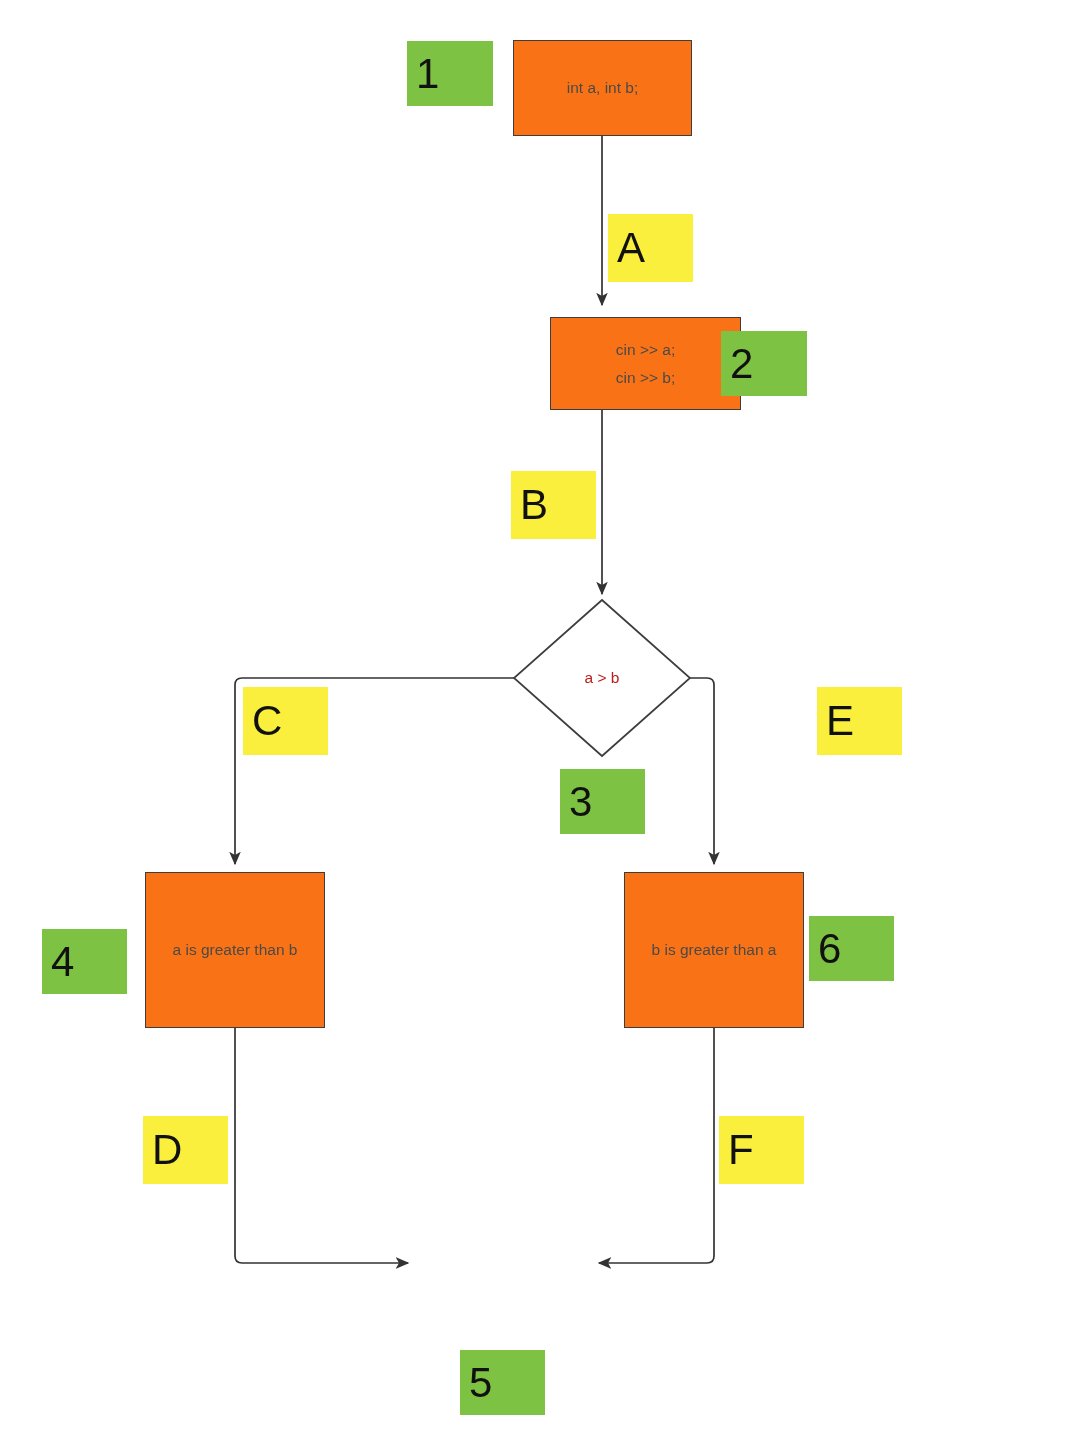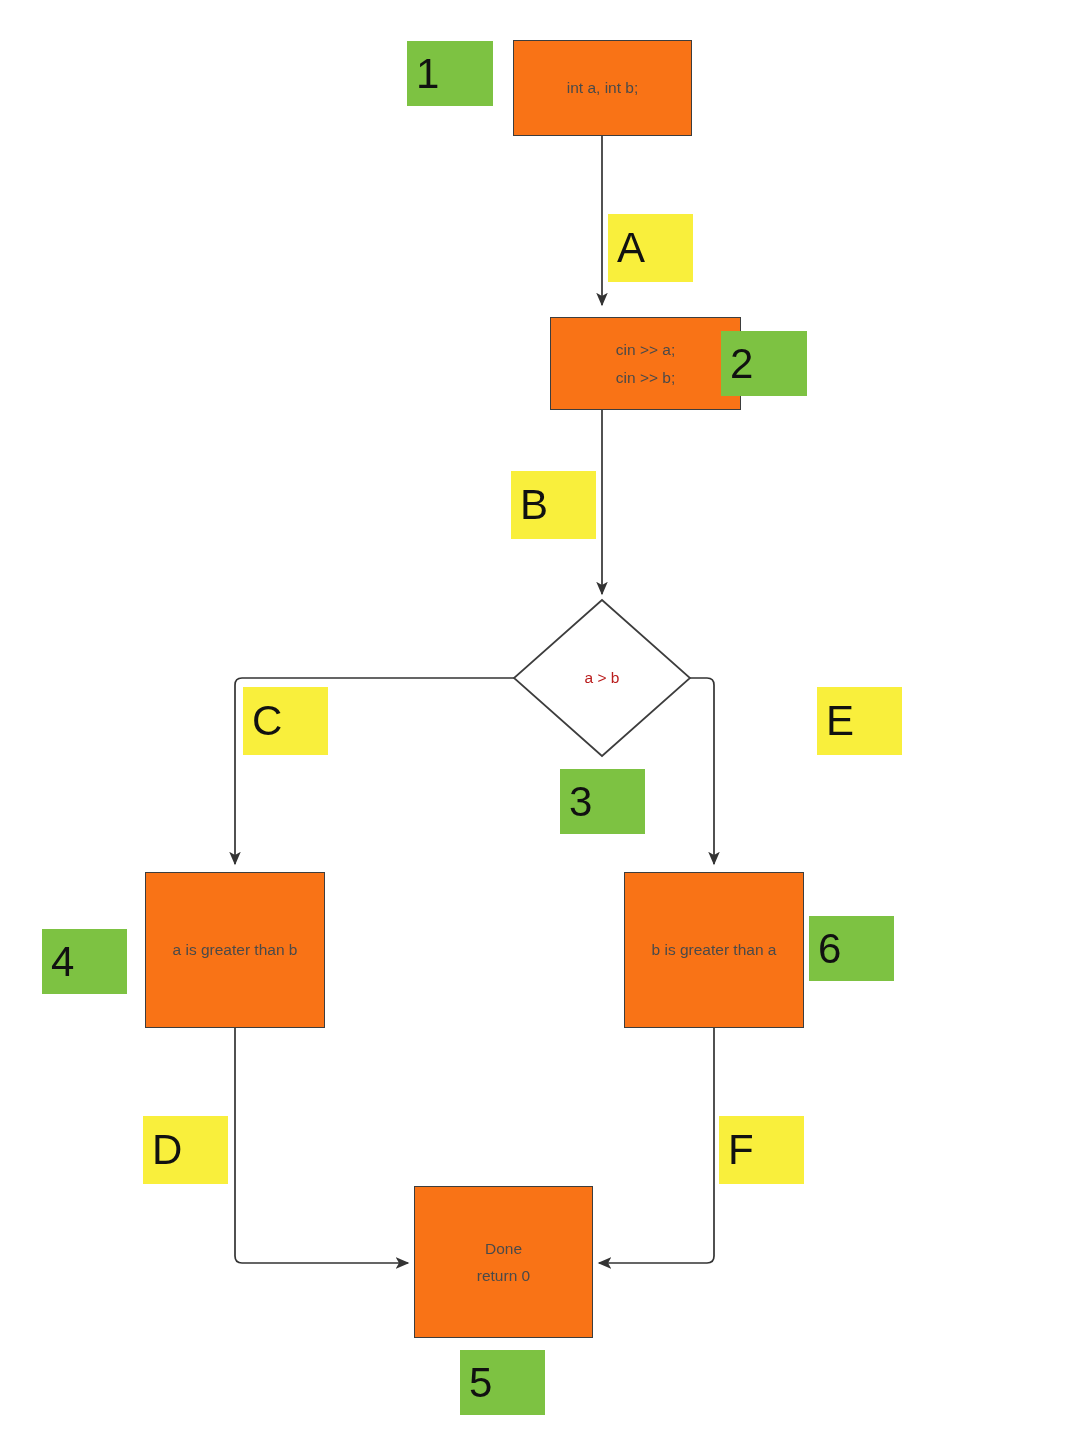--- a/index.html
+++ b/index.html
@@ -120,24 +120,20 @@
   </div>
 
   <div class="node" style="left:624px; top:872px; width:180px; height:156px;">
     <span class="node-text">b is greater than a</span>
   </div>
 
   <div class="node" style="left:145px; top:872px; width:180px; height:156px;">
     <span class="node-text">a is greater than b</span>
   </div>
 
-  <div class="node" style="left:414px; top:1186px; width:179px; height:152px;">
-    <span class="node-text">Done
-return 0</span>
-  </div>
 
   <div class="tag tag-green" style="left:407px; top:41px; width:86px; height:65px;">1</div>
 
   <div class="tag tag-green" style="left:721px; top:331px; width:86px; height:65px;">2</div>
 
   <div class="tag tag-green" style="left:560px; top:769px; width:85px; height:65px;">3</div>
 
   <div class="tag tag-green" style="left:42px; top:929px; width:85px; height:65px;">4</div>
 
   <div class="tag tag-green" style="left:460px; top:1350px; width:85px; height:65px;">5</div>

